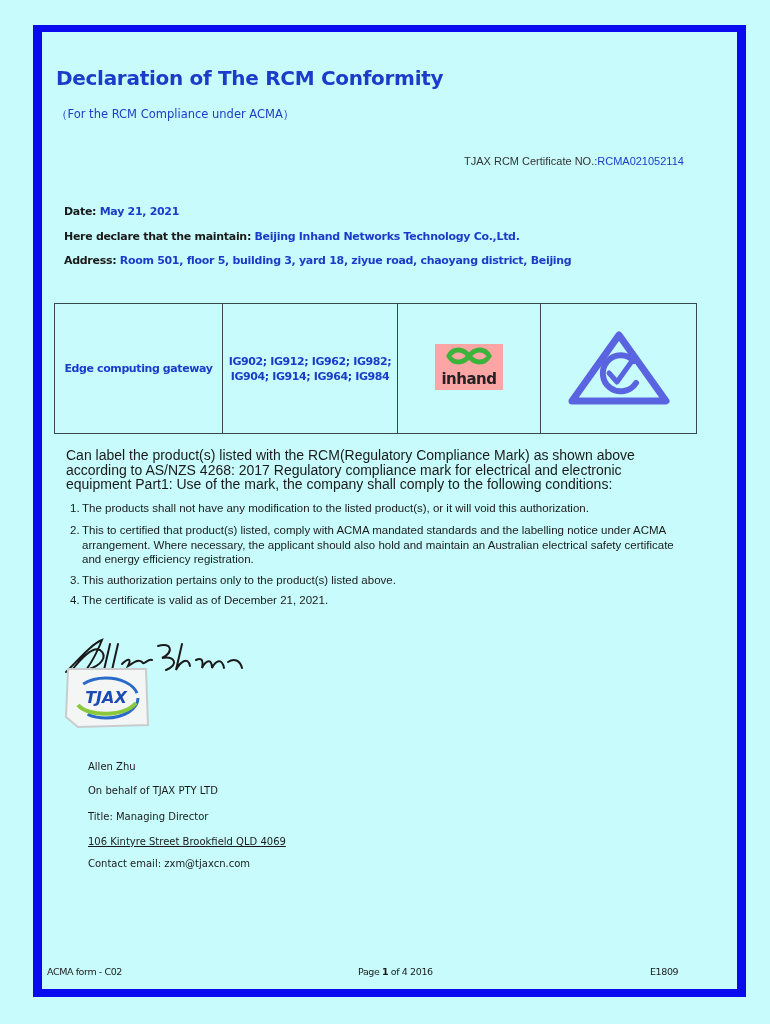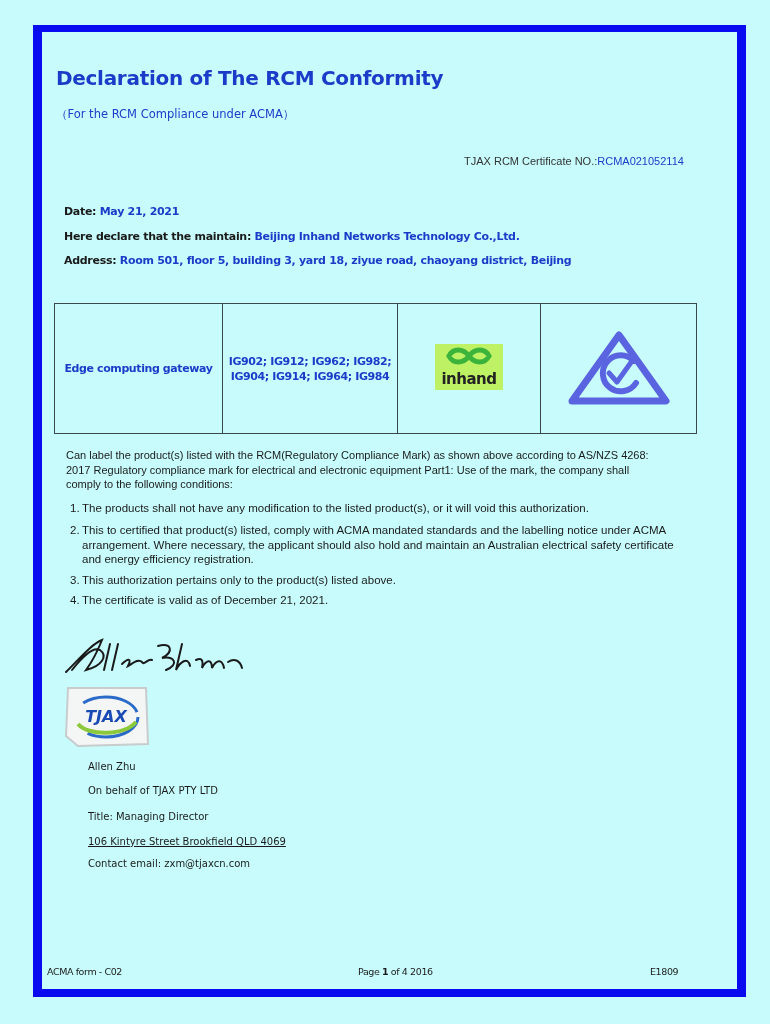--- a/index.html
+++ b/index.html
@@ -28,28 +28,28 @@
     position:absolute; left:54px; top:303px; width:642px; height:131px;
     border-collapse:collapse; table-layout:fixed;
   }
   table.prod th, table.prod td {
     border:1.5px solid #3a4a4a; text-align:center; vertical-align:middle;
     padding:0;
   }
   table.prod th { height:42px; font-size:11.5px; font-weight:bold; color:#222; letter-spacing:0.3px; }
   table.prod td { font-size:11px; font-weight:bold; color:#1a3cc8; font-family:"DejaVu Sans", sans-serif; letter-spacing:-0.4px; line-height:15px; }
   .inhand-logo {
-    display:inline-block; width:68px; height:46px; background:#bef264; position:relative;
+    display:inline-block; width:68px; height:46px; background:#fca5a5; position:relative;
   }
-  .body-text { left:66px; top:448px; font-size:11px; line-height:14.5px; color:#1a1a1a; white-space:normal; width:600px; }
+  .body-text { left:66px; top:448px; font-size:14px; line-height:14.5px; color:#1a1a1a; white-space:normal; width:600px; }
   .cond { position:absolute; left:70px; font-size:11.5px; line-height:14.5px; color:#1a1a1a; width:615px; }
   .cond .num { position:absolute; left:0; }
   .cond .txt { display:block; padding-left:12px; }
   .sig { left:62px; top:636px; }
-  .tjax-logo { left:64px; top:684px; }
+  .tjax-logo { left:64px; top:665px; }
   .person { left:72px; font-size:10px; color:#1a1a1a; font-family:"DejaVu Sans", sans-serif;margin-left:16px; }
   .footer { top:966px; font-size:9.5px; color:#1a1a1a; font-family:"DejaVu Sans", sans-serif; letter-spacing:-0.4px; }
 </style>
 </head>
 <body>
 
 <div class="frame"></div>
 
 <div class="abs title">Declaration of The RCM Conformity</div>
 <div class="abs subtitle">（For the RCM Compliance under ACMA）</div>

